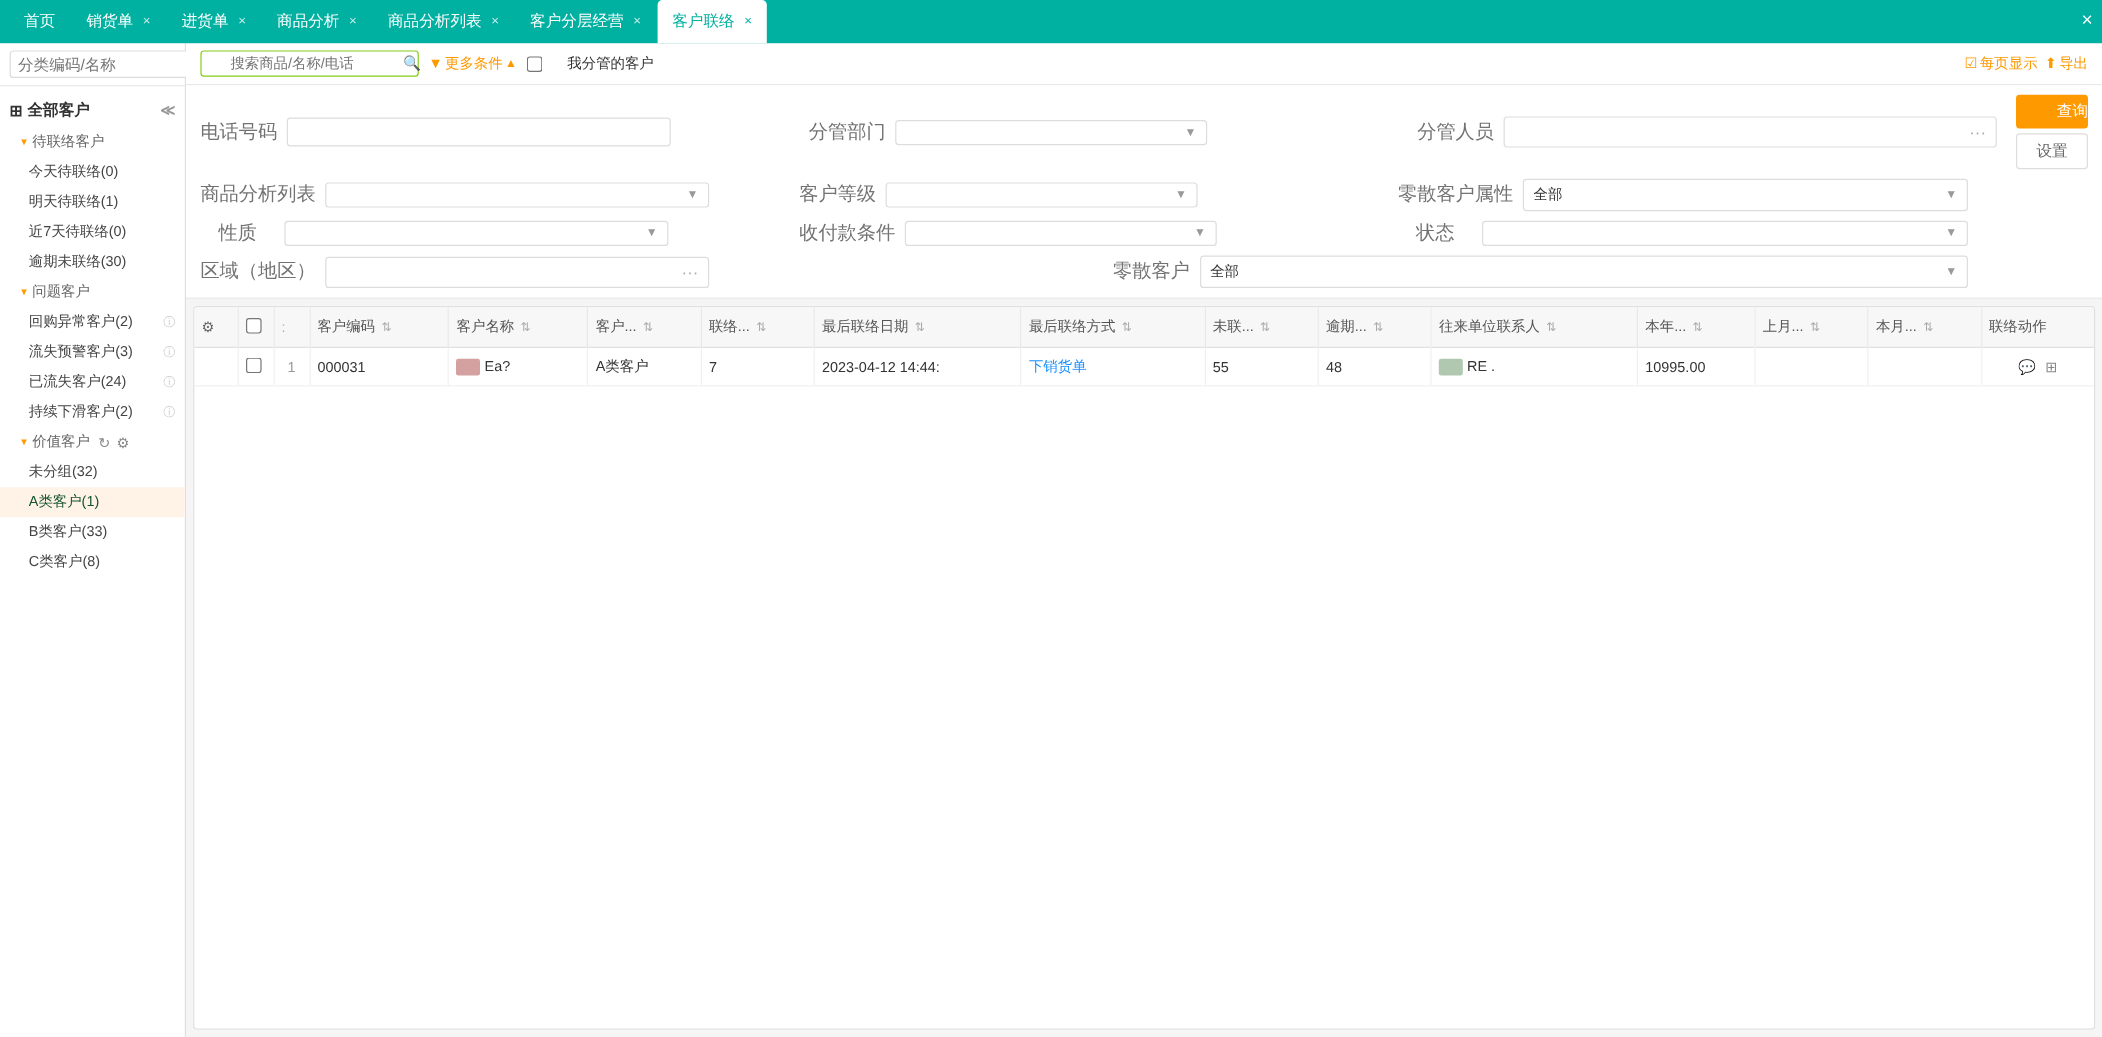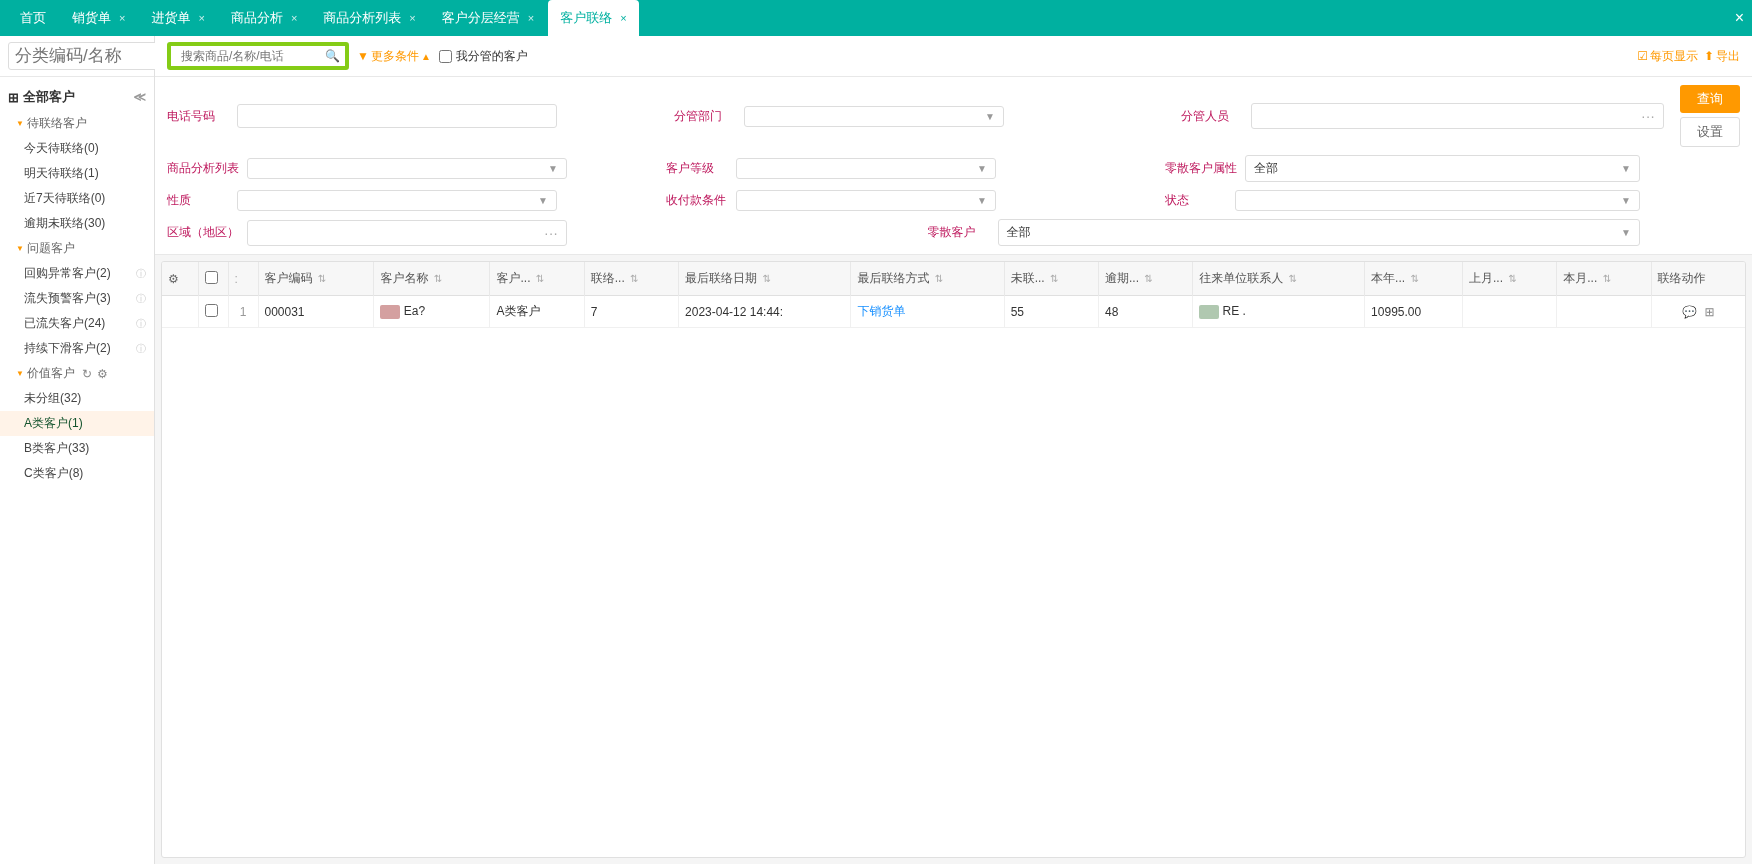--- a/index.html
+++ b/index.html
@@ -69,21 +69,21 @@
       border-bottom: 1px solid #e8e8e8;
       display: flex;
       align-items: center;
       gap: 4px;
     }
     .sidebar-search input {
       flex: 1;
       border: 1px solid #ddd;
       border-radius: 3px;
       padding: 3px 6px;
-      font-size: 17px;
+      font-size: 13px;
       color: #999;
       outline: none;
     }
     .sidebar-search .search-icon { color: #00b0a0; cursor: pointer; font-size: 14px; }
 
     .sidebar-content { flex: 1; overflow-y: auto; padding: 6px 0; }
 
     .sidebar-group-header {
       display: flex;
       align-items: center;
@@ -132,40 +132,40 @@
       background: #fff;
       border-bottom: 1px solid #e8e8e8;
       padding: 6px 12px;
       display: flex;
       align-items: center;
       gap: 8px;
     }
     .filter-search {
       display: flex;
       align-items: center;
-      border: 4px solid #84cc16;
-      border-radius: 3px;
-      padding: 3px 10px;
+      border: 1px solid #84cc16;
+      border-radius: 3px;
+      padding: 3px 24px;
       gap: 4px;
       width: 182px;
     }
     .filter-search input { border: none; outline: none; font-size: 12px; width: 140px; color: #999; }
     .filter-search .search-icon { color: #00b0a0; cursor: pointer; }
     .filter-more {
       color: #f90;
       cursor: pointer;
       display: flex;
       align-items: center;
       gap: 2px;
       font-size: 12px;
     }
     .filter-checkbox {
       display: flex;
       align-items: center;
-      gap: 4px;
+      gap: 21px;
       font-size: 12px;
     }
     .filter-actions { margin-left: auto; display: flex; gap: 6px; align-items: center; }
     .filter-actions .batch-op { color: #f90; cursor: pointer; font-size: 12px; display: flex; align-items: center; gap: 2px; }
     .filter-actions .export-btn { color: #f90; cursor: pointer; font-size: 12px; display: flex; align-items: center; gap: 2px; }
 
     
     .advanced-filter {
       background: #fff;
       border-bottom: 1px solid #e8e8e8;
@@ -179,25 +179,25 @@
     }
     .filter-row:last-child { margin-bottom: 0; }
     .filter-field {
       display: flex;
       align-items: center;
       flex: 1;
       gap: 0;
       min-width: 0;
     }
     .filter-label {
-      font-size: 12px;
-      color: #be185d;
+      font-size: 16px;
+      color: #737373;
       white-space: nowrap;
       min-width: 70px;
-      text-align: left;
+      text-align: center;
       padding-right: 8px;
     }
     .filter-input {
       flex: 1;
       border: 1px solid #ddd;
       border-radius: 3px;
       padding: 4px 8px;
       font-size: 12px;
       outline: none;
       min-width: 0;
@@ -220,20 +220,21 @@
     .filter-divider { width: 24px; flex-shrink: 0; }
     .query-btn {
       background: #f90;
       color: #fff;
       border: none;
       border-radius: 3px;
       padding: 5px 0;
       cursor: pointer;
       font-size: 13px;
       margin-left: 8px;
+      text-align: right;
     }
     .setting-btn {
       background: #fff;
       color: #666;
       border: 1px solid #ddd;
       border-radius: 3px;
       padding: 5px 16px;
       cursor: pointer;
       font-size: 13px;
       margin-left: 8px;

